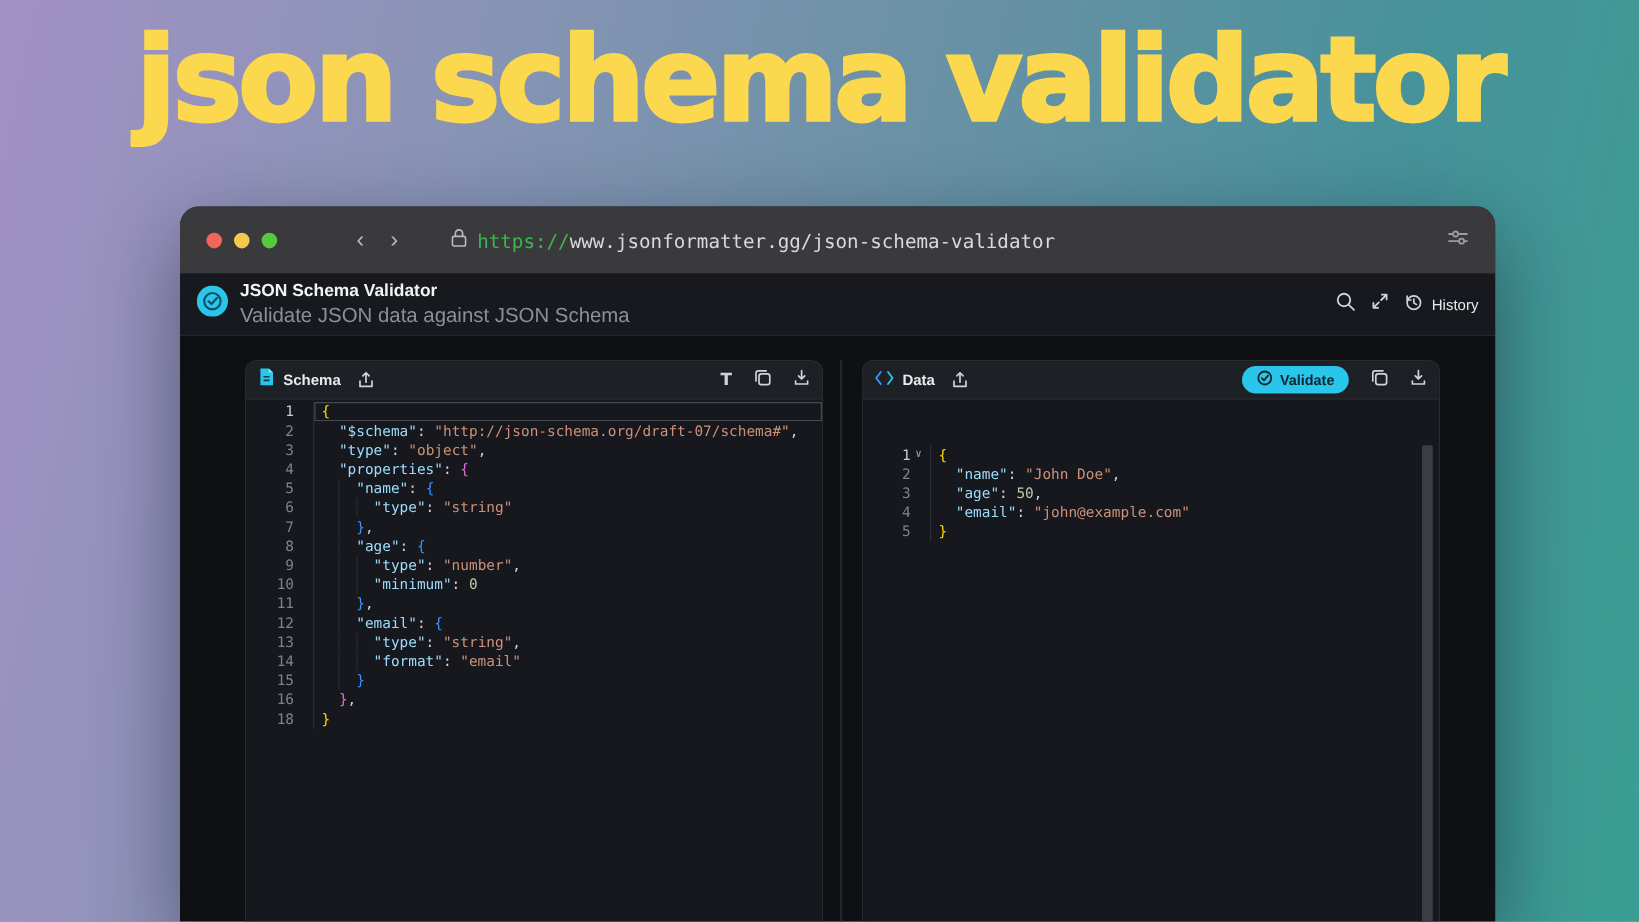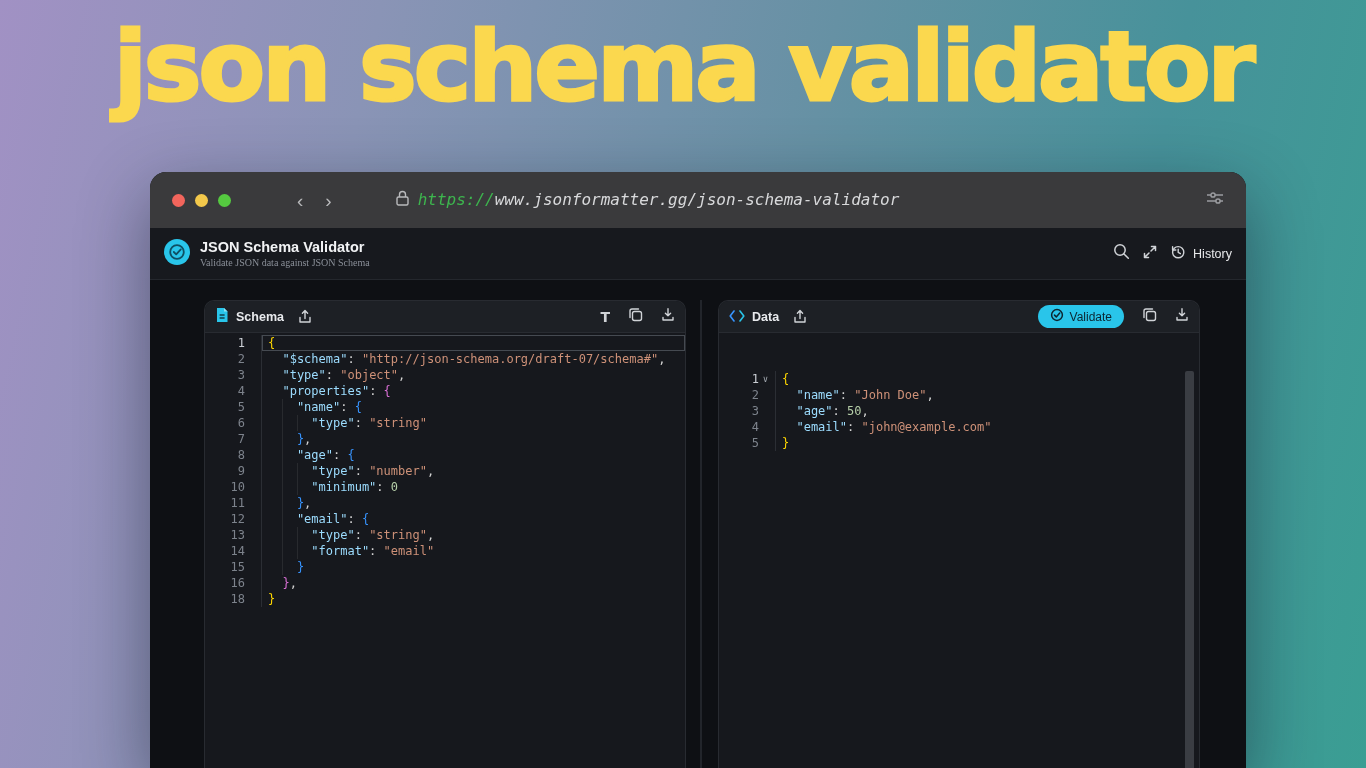--- a/index.html
+++ b/index.html
@@ -27,34 +27,34 @@
   }
 
   
   .titlebar {
     height:56px; background:#3a3a3c; display:flex; align-items:center; padding:0 22px;
   }
   .lights { display:flex; gap:10px; }
   .light { width:13px; height:13px; border-radius:50%; display:inline-block; }
   .nav { display:flex; gap:22px; margin-left:66px; color:#b9babc; font-size:19px; line-height:1; }
   .nav span { cursor:default; }
-  .urlbox { display:flex; align-items:flex-start; gap:9px; margin-left:64px;font-style:italic; }
+  .urlbox { display:flex; align-items:flex-end; gap:9px; margin-left:44px; }
   .url { font-family:"DejaVu Sans Mono", monospace; font-size:16px; letter-spacing:0; }
   .url .scheme { color:#3db54e; }
   .url .rest { color:#d8d9db; }
   .tune { margin-left:auto; display:flex; align-items:center; }
 
   
   .appbar {
     height:52px; background:#17191e; border-bottom:1px solid #24272d;
     display:flex; align-items:center; padding:0 14px;
   }
   .app-id { display:flex; align-items:center; gap:10px; }
   .app-titles .t1 { font-size:14.5px; font-weight:bold; color:#f2f3f5; }
-  .app-titles .t2 { font-size:10px; color:#8a8f98; margin-top:2px;font-family:Liberation Serif, serif; }
+  .app-titles .t2 { font-size:17px; color:#8a8f98; margin-top:2px; }
   .appbar-right { margin-left:auto; display:flex; align-items:center; gap:12px; }
   .history { display:flex; align-items:center; gap:7px; color:#e8e9eb; font-size:12.5px; }
 
   
   .browser-content { position:absolute; top:108px; left:0; right:0; bottom:0; background:#0e1014; }
   .panel-divider { position:absolute; left:550px; top:20px; bottom:0; width:2px; background:#22252b; }
 
   .panel {
     position:absolute; top:20px; bottom:0; width:482px;
     border:1px solid #282b31; border-bottom:none; border-radius:10px 10px 0 0;
@@ -67,21 +67,21 @@
     height:32px; min-height:30px; background:#1d2025; border-bottom:1px solid #282b31;
     display:flex; align-items:center; padding:0 10px;
   }
   .panel-title { font-size:12.5px; font-weight:bold; color:#e8eaed; margin-left:7px; }
   .head-upload { margin-left:14px; display:flex; align-items:center; }
   .head-right { margin-left:auto; display:flex; align-items:center; gap:18px; }
   .ticon { color:#d0d3d7; font-size:14px; font-weight:bold; font-family:"DejaVu Sans", sans-serif; }
 
   .validate-btn {
     display:flex; align-items:center; gap:6px; background:#29c5ea; color:#0c2631;
-    font-size:12px; font-weight:normal; height:23px; padding:0 12px; border-radius:12px;
+    font-size:12px; font-weight:bold; height:23px; padding:0 12px; border-radius:12px;
     border:none; cursor:pointer;
   }
 
   
   .editor {
     flex:1; position:relative; padding-top:2px;
     font-family:"DejaVu Sans Mono", monospace; font-size:12px; line-height:16px;
     color:#d4d4d4;
   }
   .line { display:flex; height:16px; }

